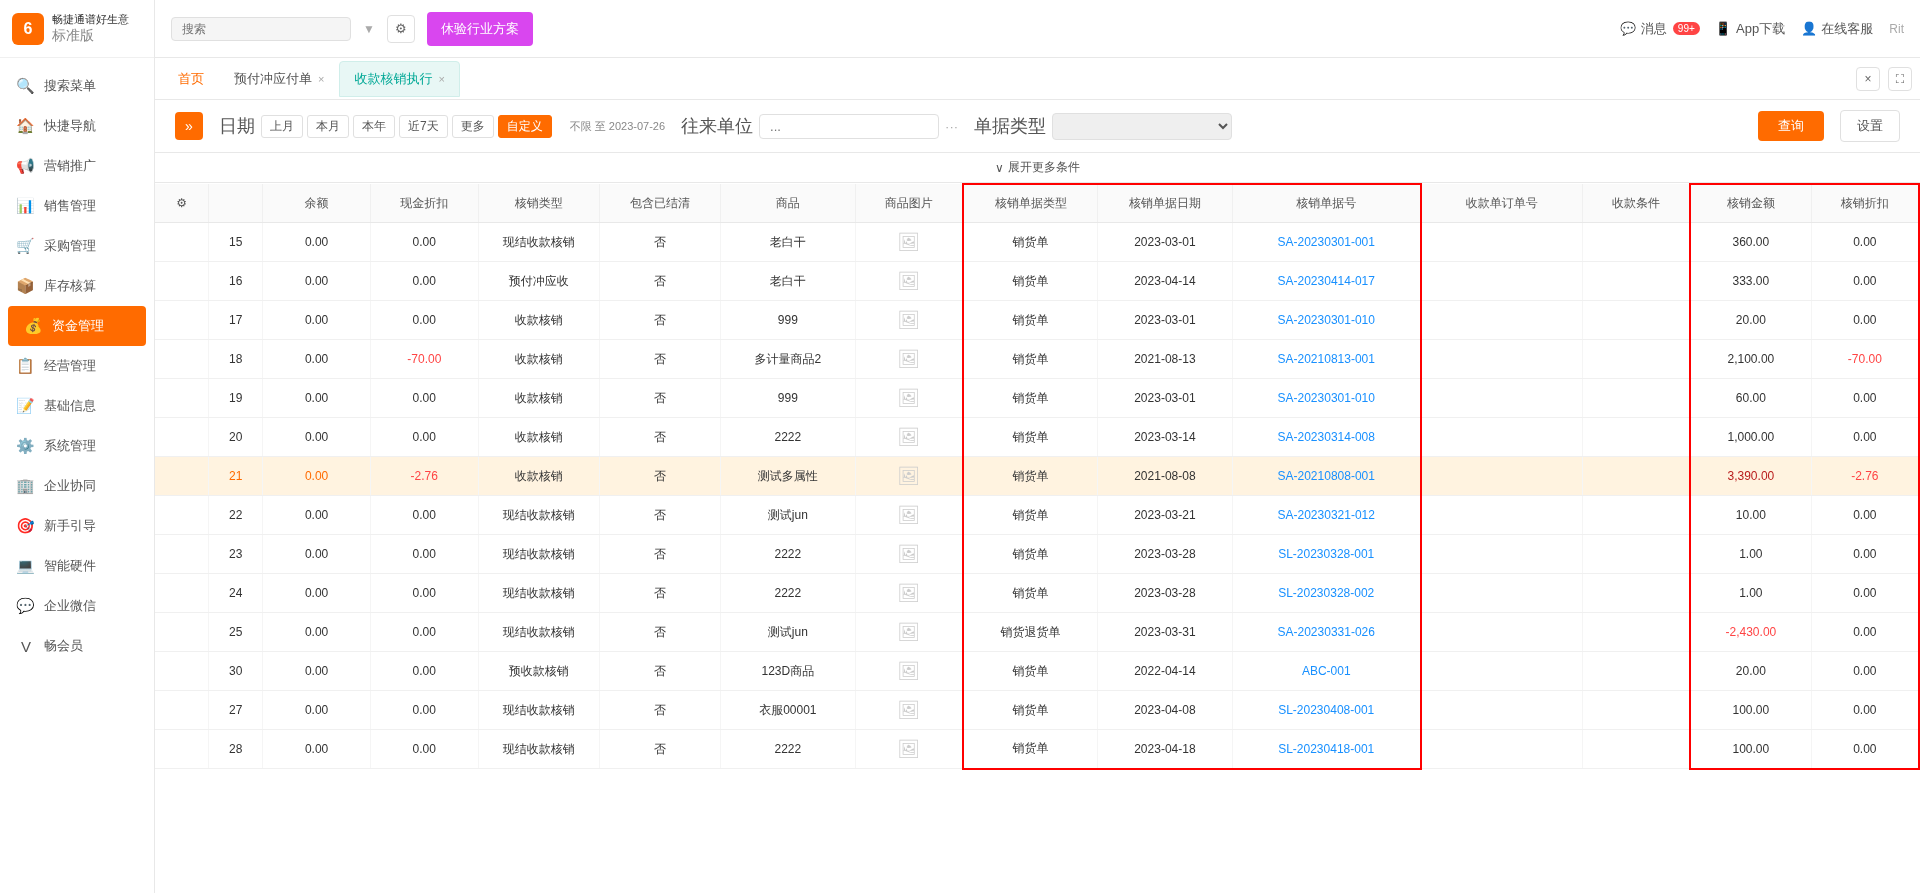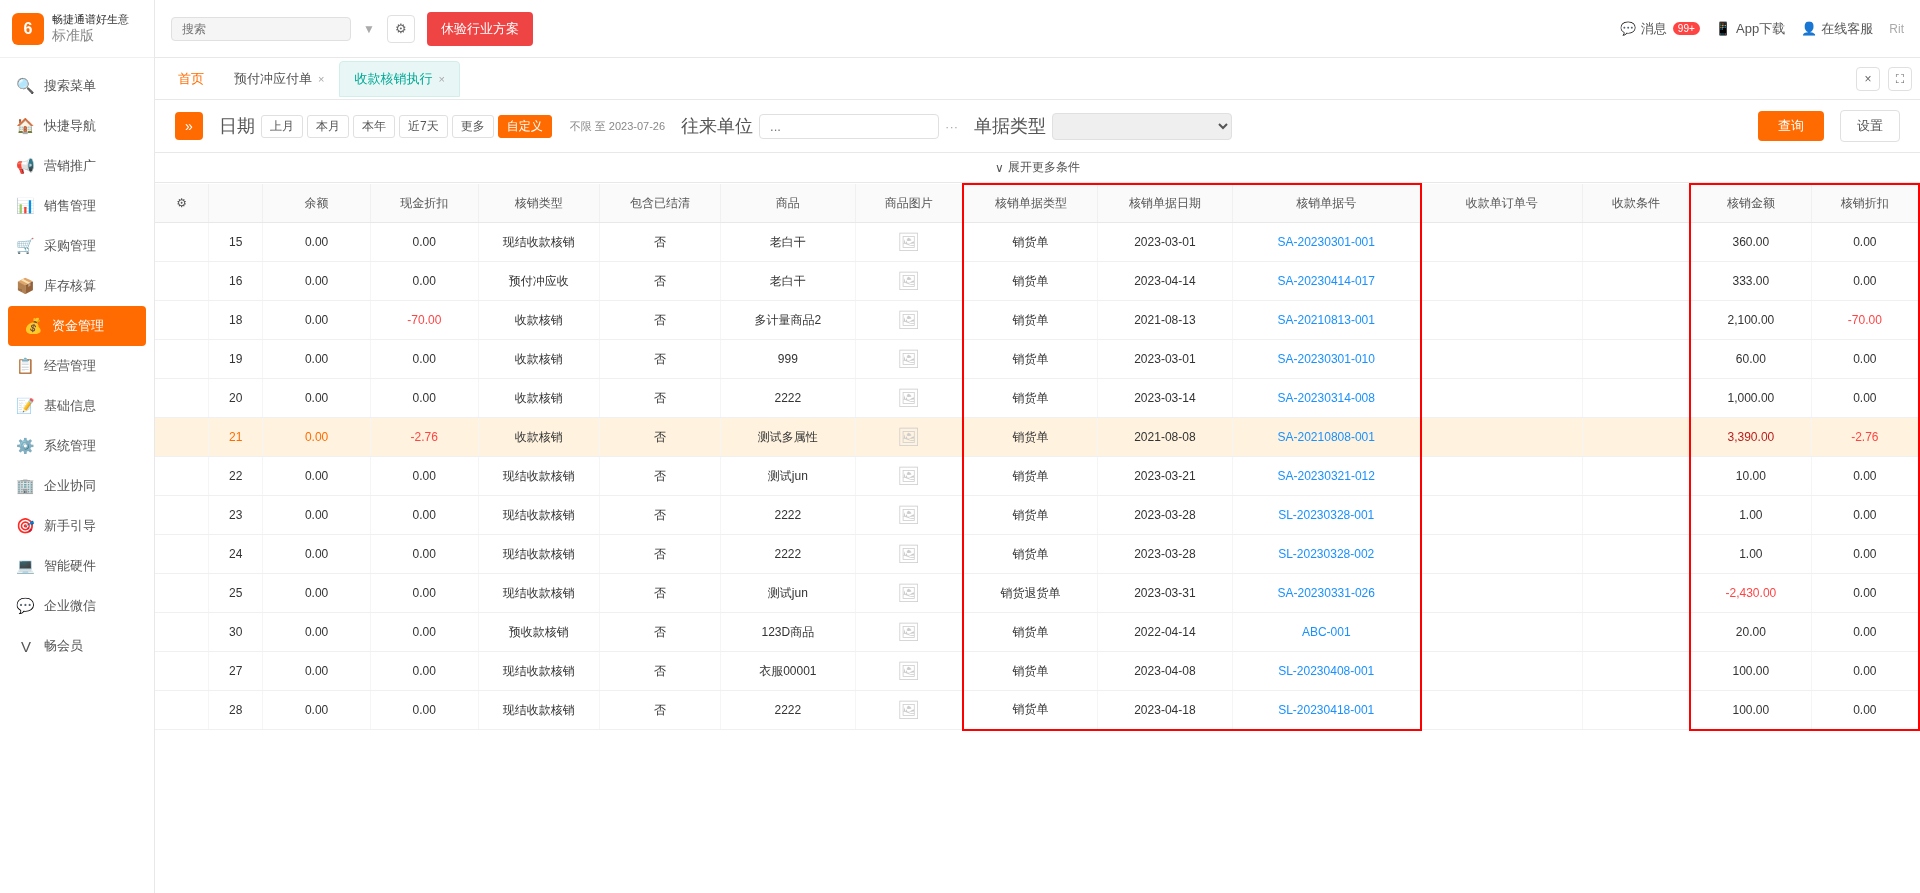--- a/index.html
+++ b/index.html
@@ -17,21 +17,21 @@
     .nav-item .nav-icon { width: 20px; height: 20px; margin-right: 8px; display: flex; align-items: center; justify-content: center; font-size: 15px; flex-shrink: 0; }
 
     
     .main { flex: 1; display: flex; flex-direction: column; height: 893px; overflow: hidden; }
 
     
     .topbar { height: 58px; background: #fff; border-bottom: 1px solid #e8e8e8; display: flex; align-items: center; padding: 0 16px; justify-content: space-between; flex-shrink: 0; }
     .topbar-left { display: flex; align-items: center; gap: 12px; }
     .topbar-search { background: #f5f5f5; border: 1px solid #e0e0e0; border-radius: 4px; padding: 4px 32px 4px 10px; width: 180px; font-size: 12px; color: #aaa; }
     .topbar-gear { width: 28px; height: 28px; border-radius: 4px; border: 1px solid #e0e0e0; display: flex; align-items: center; justify-content: center; cursor: pointer; color: #666; }
-    .topbar-btn { background: #ef4444; color: #fff; border: none; border-radius: 4px; padding: 8px 14px; font-size: 13px; cursor: pointer; }
+    .topbar-btn { background: #d946ef; color: #fff; border: none; border-radius: 4px; padding: 8px 14px; font-size: 13px; cursor: pointer; }
     .topbar-right { display: flex; align-items: center; gap: 16px; color: #555; font-size: 13px; }
     .badge-red { background: #ff4444; color: #fff; border-radius: 10px; font-size: 10px; padding: 1px 5px; margin-left: 2px; }
     .topbar-user { color: #aaa; font-size: 12px; }
     .topbar-right-item { display: flex; align-items: center; gap: 4px; cursor: pointer; }
 
     
     .tabs { height: 42px; background: #fff; border-bottom: 1px solid #e8e8e8; display: flex; align-items: center; padding: 0 8px; flex-shrink: 0; }
     .tab { display: flex; align-items: center; padding: 8px 14px; border: 1px solid transparent; border-radius: 4px 4px 0 0; cursor: pointer; font-size: 13px; color: #555; gap: 6px; }
     .tab.home { color: #ff6b00; font-weight: 500; border-color: transparent; }
     .tab.active { background: #e8f7f5; border-color: #d0eeea; color: #00a896; }
@@ -292,20 +292,37 @@
                 <td style="border-left: 2px solid rgb(255, 0, 0);">销货单</td>
                 <td>2023-04-14</td>
                 <td style="border-right: 2px solid rgb(255, 0, 0);"><a class="link-text" href="#">SA-20230414-017</a></td>
                 <td></td>
                 <td></td>
                 <td style="border-left: 2px solid rgb(255, 0, 0);">333.00</td>
                 <td style="border-right: 2px solid rgb(255, 0, 0);">0.00</td>
               </tr>
               <tr>
                 <td></td>
+                <td>17</td>
+                <td>0.00</td>
+                <td>0.00</td>
+                <td>收款核销</td>
+                <td>否</td>
+                <td>999</td>
+                <td><span style="color:#ccc;font-size:18px;">🖼</span></td>
+                <td style="border-left: 2px solid rgb(255, 0, 0);">销货单</td>
+                <td>2023-03-01</td>
+                <td style="border-right: 2px solid rgb(255, 0, 0);"><a class="link-text" href="#">SA-20230301-010</a></td>
+                <td></td>
+                <td></td>
+                <td style="border-left: 2px solid rgb(255, 0, 0);">20.00</td>
+                <td style="border-right: 2px solid rgb(255, 0, 0);">0.00</td>
+              </tr>
+              <tr>
+                <td></td>
                 <td>18</td>
                 <td>0.00</td>
                 <td class="red-text">-70.00</td>
                 <td>收款核销</td>
                 <td>否</td>
                 <td>多计量商品2</td>
                 <td><span style="color:#ccc;font-size:18px;">🖼</span></td>
                 <td style="border-left: 2px solid rgb(255, 0, 0);">销货单</td>
                 <td>2021-08-13</td>
                 <td style="border-right: 2px solid rgb(255, 0, 0);"><a class="link-text" href="#">SA-20210813-001</a></td>

